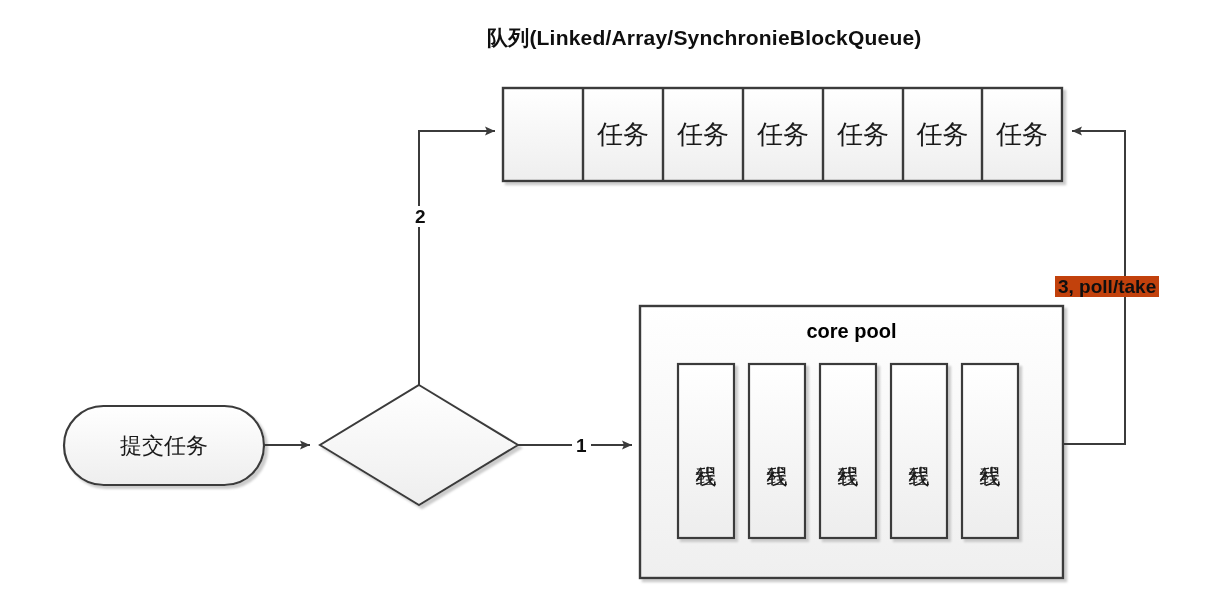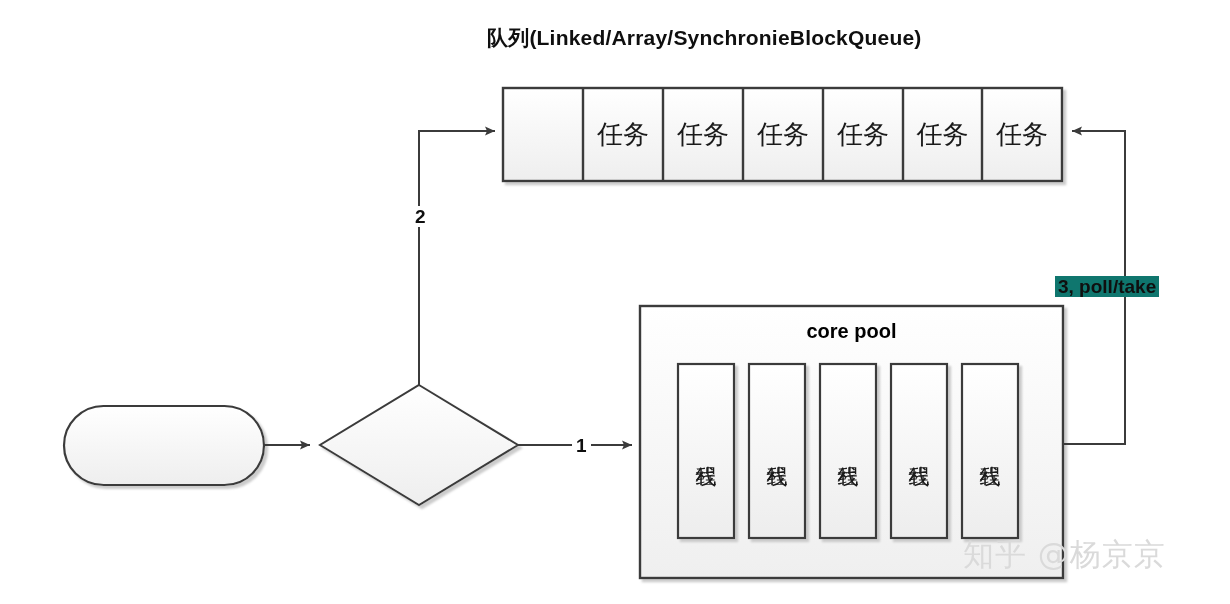--- a/index.html
+++ b/index.html
@@ -138,20 +138,21 @@
   <div class="lbl queue-title" style="left:487px; top:27px;">队列(Linked/Array/SynchronieBlockQueue)</div>
 
   <div class="centered cell-text" style="left:503px; top:88px; width:80px; height:93px;"></div>
   <div class="centered cell-text" style="left:583px; top:88px; width:80px; height:93px;">任务</div>
   <div class="centered cell-text" style="left:663px; top:88px; width:80px; height:93px;">任务</div>
   <div class="centered cell-text" style="left:743px; top:88px; width:80px; height:93px;">任务</div>
   <div class="centered cell-text" style="left:823px; top:88px; width:80px; height:93px;">任务</div>
   <div class="centered cell-text" style="left:903px; top:88px; width:79px; height:93px;">任务</div>
   <div class="centered cell-text" style="left:982px; top:88px; width:80px; height:93px;">任务</div>
 
+  <div class="centered node-text" style="left:64px; top:406px; width:200px; height:79px;">提交任务</div>
 
 
   <div class="centered corepool-title" style="left:640px; top:312px; width:423px; height:38px;text-align:center;">core pool</div>
 
   <div class="centered" style="left:678px; top:364px; width:56px; height:174px;">
     <span class="thread-text">线程</span>
   </div>
   <div class="centered" style="left:749px; top:364px; width:56px; height:174px;">
     <span class="thread-text">线程</span>
   </div>
@@ -162,17 +163,16 @@
     <span class="thread-text">线程</span>
   </div>
   <div class="centered" style="left:962px; top:364px; width:56px; height:174px;">
     <span class="thread-text">线程</span>
   </div>
 
   <div class="lbl step-num" style="left:411px; top:206px; background:#ffffff; padding:1px 4px;">2</div>
 
   <div class="lbl step-num" style="left:572px; top:435px; background:#ffffff; padding:1px 4px;">1</div>
 
-  <div class="lbl step-text" style="left:1055px; top:276px; background:#0f766e; padding:1px 3px;">3, poll/take</div>
+  <div class="lbl step-text" style="left:1055px; top:276px; background:#c2410c; padding:1px 3px;">3, poll/take</div>
 
-  <div class="watermark" style="left:963px; top:534px;">知乎 @杨京京</div>
 
 </div>
 
 </body></html>

